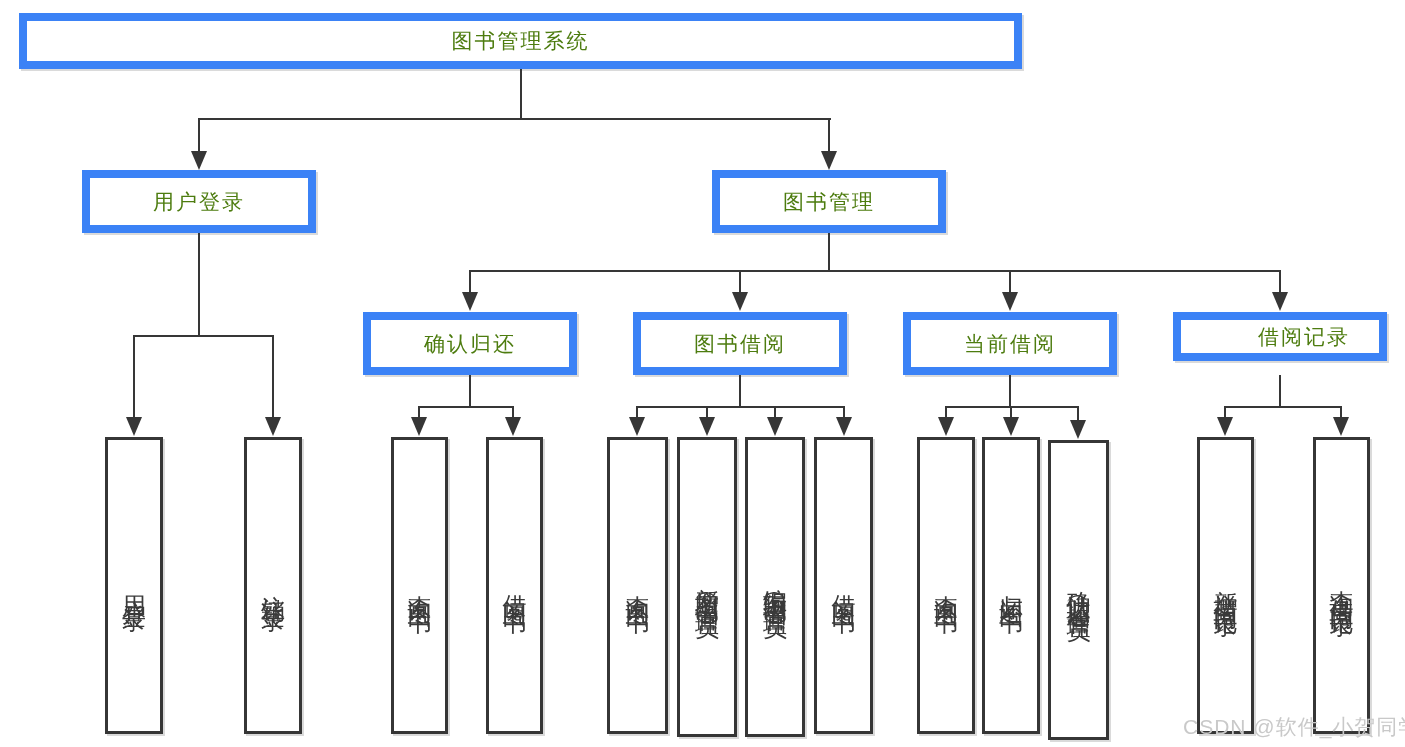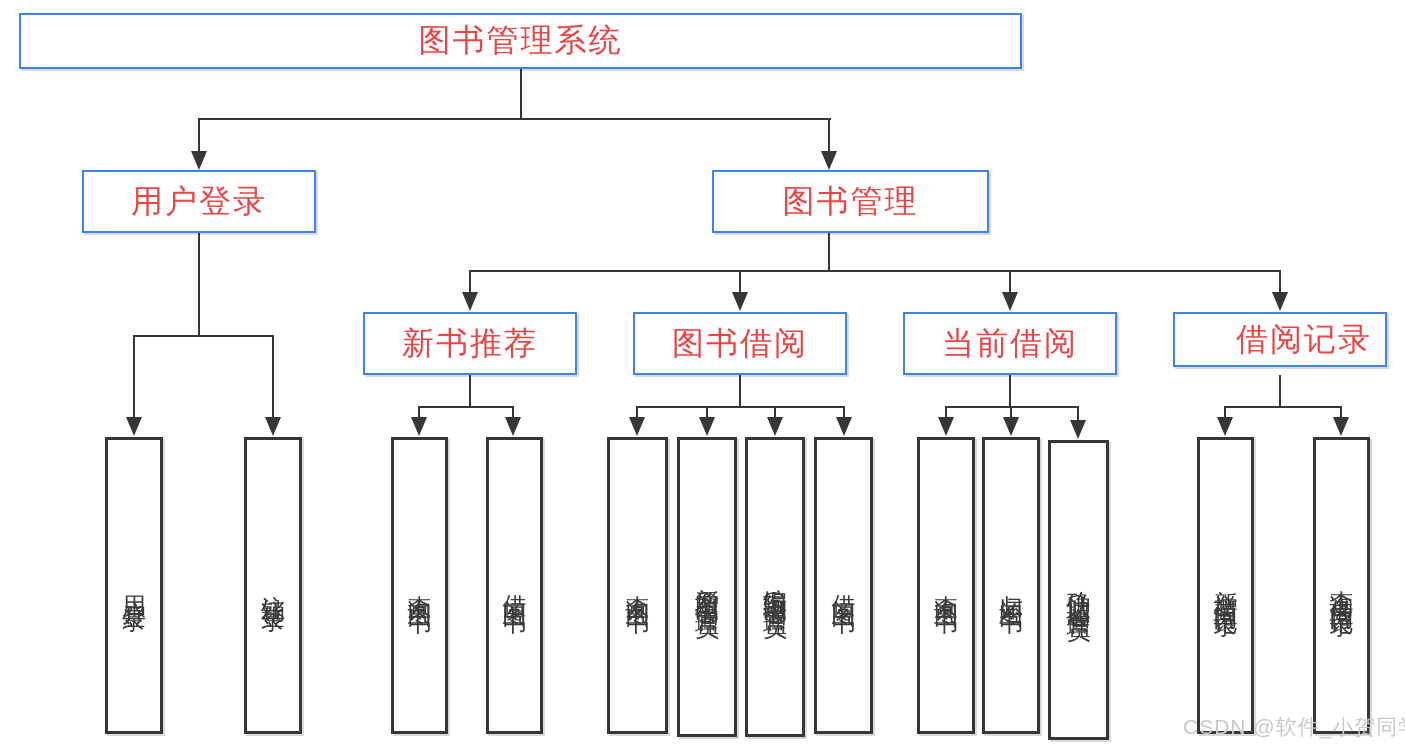--- a/index.html
+++ b/index.html
@@ -1,23 +1,23 @@
 <!DOCTYPE html>
 <html><head>
 <meta charset="utf-8">
 <style>
   html,body{margin:0;padding:0;background:#fff;}
   .stage{
     position:relative;width:1405px;height:747px;background:#fff;overflow:hidden;
     font-family:"Liberation Sans","DejaVu Sans",sans-serif;color:#3a3a3a;
   }
   .node{
-    position:absolute;box-sizing:border-box;background:#fff;border:2px solid #3b82f6;
+    position:absolute;box-sizing:border-box;background:#fff;border:8px solid #3b82f6;
     display:flex;align-items:center;justify-content:center;
-    font-size:32px;letter-spacing:2px;color:#ef4444;
+    font-size:21px;letter-spacing:2px;color:#4d7c0f;
     box-shadow:2px 2px 0 rgba(150,150,150,.35);
   }
   .vnode{
     position:absolute;box-sizing:border-box;background:#fff;border:3px solid #363636;
     display:flex;align-items:center;justify-content:center;
     writing-mode:vertical-rl;text-orientation:mixed;
     font-size:24px;letter-spacing:5px;color:#3a3a3a;line-height:1;
     box-shadow:2px 2px 0 rgba(150,150,150,.35);
   }
   .vline{position:absolute;width:2px;background:#363636;}
@@ -42,38 +42,38 @@
 <div class="stage">
 
   <div class="node" style="left:19px;top:13px;width:1003px;height:56px;">图书管理系统</div>
 
   <div class="vline" style="left:520px;top:69px;height:49px;"></div>
   <div class="hline" style="left:198px;top:118px;width:633px;"></div>
   <div class="arrow" style="left:199px;top:118px;height:52px;"></div>
   <div class="arrow" style="left:829px;top:118px;height:52px;"></div>
 
   <div class="node" style="left:82px;top:170px;width:234px;height:63px;">用户登录</div>
-  <div class="node" style="left:712px;top:170px;width:277px;height:63px;">图书管理</div>
+  <div class="node" style="left:712px;top:170px;width:234px;height:63px;">图书管理</div>
 
   <div class="vline" style="left:198px;top:233px;height:103px;"></div>
   <div class="hline" style="left:133px;top:335px;width:141px;"></div>
   <div class="arrow" style="left:134px;top:335px;height:101px;"></div>
   <div class="arrow" style="left:273px;top:335px;height:101px;"></div>
 
   <div class="vline" style="left:828px;top:233px;height:38px;"></div>
   <div class="hline" style="left:469px;top:270px;width:812px;"></div>
   <div class="arrow" style="left:470px;top:270px;height:41px;"></div>
   <div class="arrow" style="left:740px;top:270px;height:41px;"></div>
   <div class="arrow" style="left:1010px;top:270px;height:41px;"></div>
   <div class="arrow" style="left:1280px;top:270px;height:41px;"></div>
 
-  <div class="node" style="left:363px;top:312px;width:214px;height:63px;">新书推荐</div>
+  <div class="node" style="left:363px;top:312px;width:214px;height:63px;">确认归还</div>
   <div class="node" style="left:903px;top:312px;width:214px;height:63px;">当前借阅</div>
   <div class="node" style="left:633px;top:312px;width:214px;height:63px;">图书借阅</div>
-  <div class="node" style="left:1173px;top:312px;width:214px;height:55px;padding-left:48px;">借阅记录</div>
+  <div class="node" style="left:1173px;top:312px;width:214px;height:49px;padding-left:48px;">借阅记录</div>
 
   <div class="vline" style="left:469px;top:375px;height:32px;"></div>
   <div class="hline" style="left:418px;top:406px;width:96px;"></div>
   <div class="arrow" style="left:419px;top:406px;height:30px;"></div>
   <div class="arrow" style="left:513px;top:406px;height:30px;"></div>
 
   <div class="vline" style="left:739px;top:375px;height:32px;"></div>
   <div class="hline" style="left:636px;top:406px;width:209px;"></div>
   <div class="arrow" style="left:637px;top:406px;height:30px;"></div>
   <div class="arrow" style="left:707px;top:406px;height:30px;"></div>

